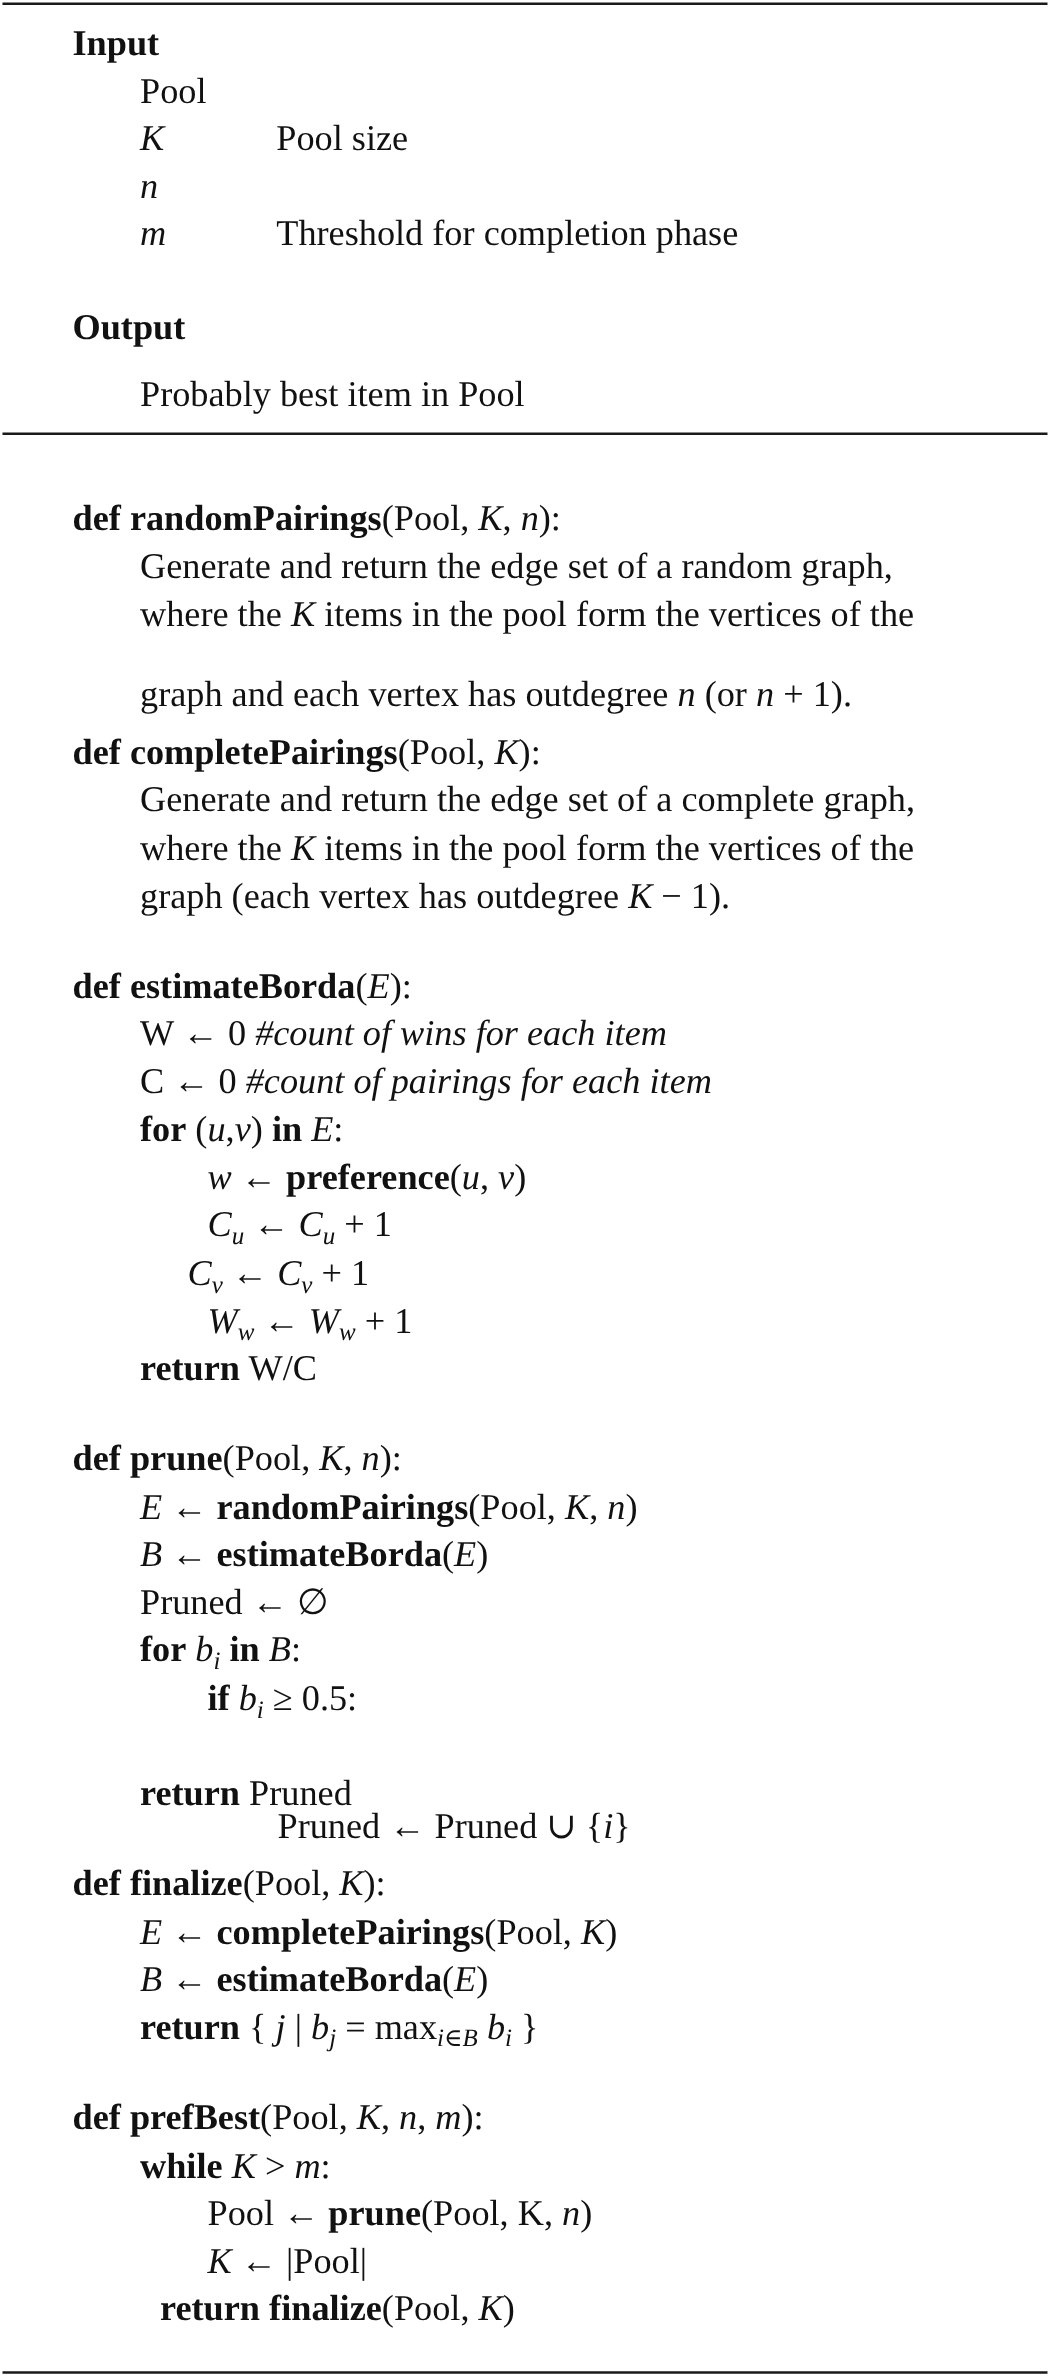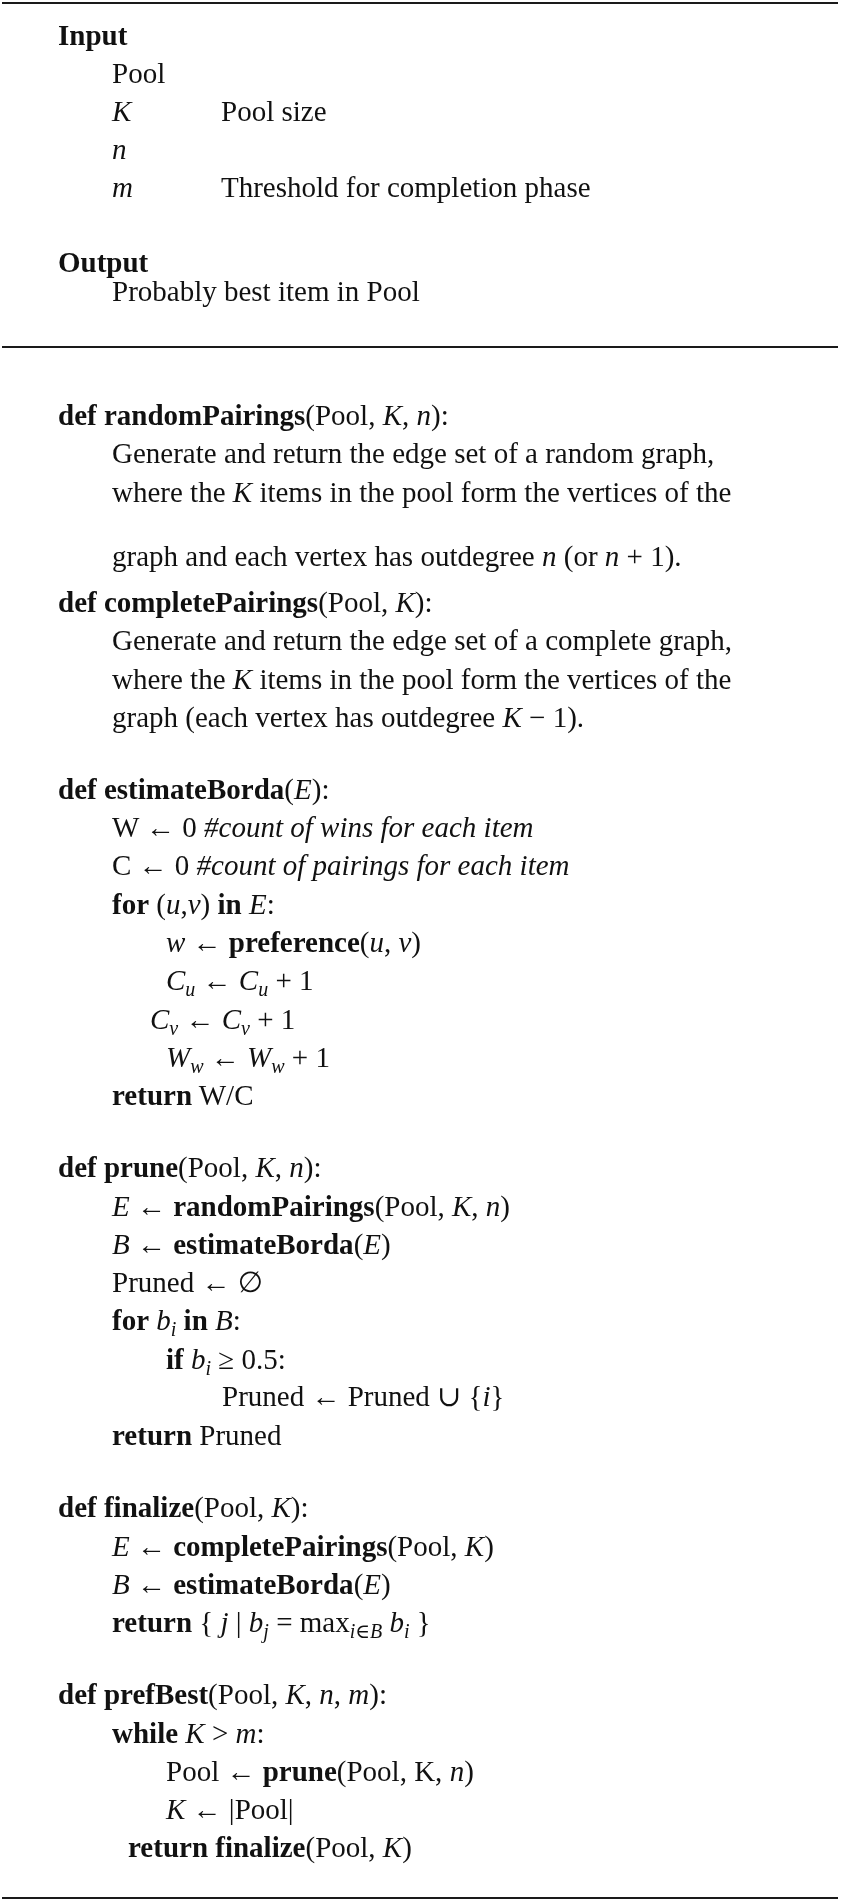--- a/index.html
+++ b/index.html
@@ -42,21 +42,21 @@
   </div>
   <div class="ln" style="left:0; top:135px; width:842px;">
     <span class="param-name i">n</span>
   </div>
   <div class="ln" style="left:0; top:173px; width:842px;">
     <span class="param-name i">m</span>
     <span class="param-desc">Threshold for completion phase</span>
   </div>
 
   <div class="ln hdr" style="left:58px; top:248px;">Output</div>
-  <div class="ln" style="left:112px; top:277px;">Probably best item in Pool</div>
+  <div class="ln" style="left:112px; top:302px;">Probably best item in Pool</div>
 </section>
 
 <div class="rule mid"></div>
 
 <section id="code">
     <div>
       <div class="ln" style="left: 58px; top: 401px;"><span class="b">def </span><span class="b">randomPairings</span><span>(Pool, </span><span class="i">K</span><span>, </span><span class="i">n</span><span>):</span></div>
       <div class="ln" style="left: 112px; top: 439.3px;"><span>Generate and return the edge set of a random graph,</span></div>
       <div class="ln" style="left: 112px; top: 477.6px;"><span>where the </span><span class="i">K</span><span> items in the pool form the vertices of the</span></div>
       <div class="ln" style="left: 112px; top: 542px; text-align: center;"><span>graph and each vertex has outdegree </span><span class="i">n</span><span> (or </span><span class="i">n</span><span> + 1).</span></div>
@@ -78,21 +78,21 @@
       <div class="ln" style="left: 166px; top: 1042.9px;"><span class="i">W</span><sub>w</sub><span> ← </span><span class="i">W</span><sub>w</sub><span> + 1</span></div>
       <div class="ln" style="left: 112px; top: 1081.2px;"><span class="b">return</span><span> W/C</span></div>
     </div>
     <div>
       <div class="ln" style="left: 58px; top: 1153.2px;"><span class="b">def </span><span class="b">prune</span><span>(Pool, </span><span class="i">K</span><span>, </span><span class="i">n</span><span>):</span></div>
       <div class="ln" style="left: 112px; top: 1191.5px;"><span class="i">E</span><span> ← </span><span class="b">randomPairings</span><span>(Pool, </span><span class="i">K</span><span>, </span><span class="i">n</span><span>)</span></div>
       <div class="ln" style="left: 112px; top: 1229.8px;"><span class="i">B</span><span> ← </span><span class="b">estimateBorda</span><span>(</span><span class="i">E</span><span>)</span></div>
       <div class="ln" style="left: 112px; top: 1268.1px;"><span>Pruned ← ∅</span></div>
       <div class="ln" style="left: 112px; top: 1306.4px;"><span class="b">for</span><span> </span><span class="i">b</span><sub>i</sub><span> </span><span class="b">in</span><span> </span><span class="i">B</span><span>:</span></div>
       <div class="ln" style="left: 166px; top: 1344.7px;"><span class="b">if</span><span> </span><span class="i">b</span><sub>i</sub><span> ≥ 0.5:</span></div>
-      <div class="ln" style="left: 222px; top: 1382px; text-align: right;"><span>Pruned ← Pruned ∪ {</span><span class="i">i</span><span>}</span></div>
+      <div class="ln" style="left: 222px; top: 1447px; text-align: right;"><span>Pruned ← Pruned ∪ {</span><span class="i">i</span><span>}</span></div>
       <div class="ln" style="left: 112px; top: 1421.3px;"><span class="b">return</span><span> Pruned</span></div>
     </div>
     <div>
       <div class="ln" style="left: 58px; top: 1493.3px;"><span class="b">def </span><span class="b">finalize</span><span>(Pool, </span><span class="i">K</span><span>):</span></div>
       <div class="ln" style="left: 112px; top: 1531.6px;"><span class="i">E</span><span> ← </span><span class="b">completePairings</span><span>(Pool, </span><span class="i">K</span><span>)</span></div>
       <div class="ln" style="left: 112px; top: 1569.9px;"><span class="i">B</span><span> ← </span><span class="b">estimateBorda</span><span>(</span><span class="i">E</span><span>)</span></div>
       <div class="ln" style="left: 112px; top: 1608.2px;"><span class="b">return</span><span> { </span><span class="i">j</span><span> | </span><span class="i">b</span><sub>j</sub><span> = max</span><sub>i∈B</sub><span> </span><span class="i">b</span><sub>i</sub><span> }</span></div>
     </div>
     <div>
       <div class="ln" style="left: 58px; top: 1680.2px;"><span class="b">def </span><span class="b">prefBest</span><span>(Pool, </span><span class="i">K</span><span>, </span><span class="i">n</span><span>, </span><span class="i">m</span><span>):</span></div>

